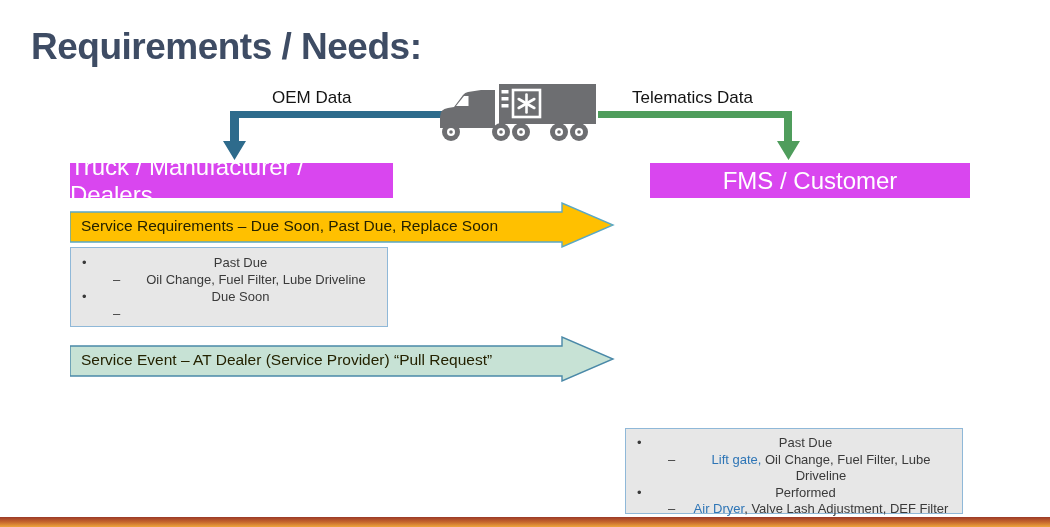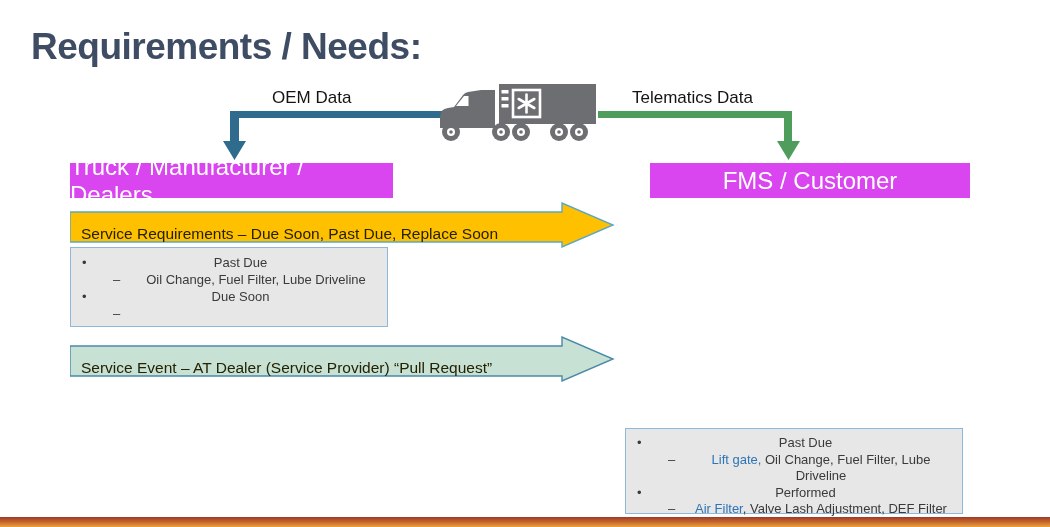--- a/index.html
+++ b/index.html
@@ -32,21 +32,21 @@
   .entity-right { left:650px; width:320px; }
 
   .block-arrow { position:absolute; width:545px; height:46px; }
   .block-arrow svg { position:absolute; left:0; top:0; width:100%; height:100%; }
   .ba1 { left:70px; top:202px; }
   .ba2 { left:70px; top:336px; }
   .ba3 { left:418px; top:388px; }
   .poly-yellow { fill:#FFC000; stroke:#5BA8C4; stroke-width:1.4; }
   .poly-green  { fill:#C7E2D5; stroke:#4A89A8; stroke-width:1.4; }
   .arrow-label {
-    position:absolute; top:15px; left:11px; font-size:15.5px; color:#242200; white-space:nowrap;margin-top:8px;
+    position:absolute; top:15px; left:11px; font-size:15.5px; color:#242200; white-space:nowrap;
   }
   .ba3 .arrow-label { left:54px; }
 
   .detail {
     position:absolute; background:#E7E7E7; border:1.6px solid #8FB8D8;
     font-size:13px; color:#3A3A3A; line-height:17px; padding:6px 6px 4px 4px;
     box-sizing:border-box;
   }
   .detail-left  { left:70px;  top:247px; width:318px; height:80px; }
   .detail-right { left:625px; top:428px; width:338px; height:86px; line-height:16.5px; }
@@ -155,18 +155,18 @@
     <div class="dline l2">
         <span class="marker">–</span>
         <span class="txt"><span class="hl">Lift gate,</span><span> Oil Change, Fuel Filter, Lube Driveline</span></span>
       </div>
     <div class="dline l1">
         <span class="marker">•</span>
         <span class="txt">Performed</span>
       </div>
     <div class="dline l2">
         <span class="marker">–</span>
-        <span class="txt"><span class="hl">Air Filter</span><span>, Valve Lash Adjustment, DEF Filter</span></span>
+        <span class="txt"><span class="hl">Air Dryer</span><span>, Valve Lash Adjustment, DEF Filter</span></span>
       </div>
   </div>
 
   <div class="footer-bar"></div>
 </div>
 
 </body></html>

